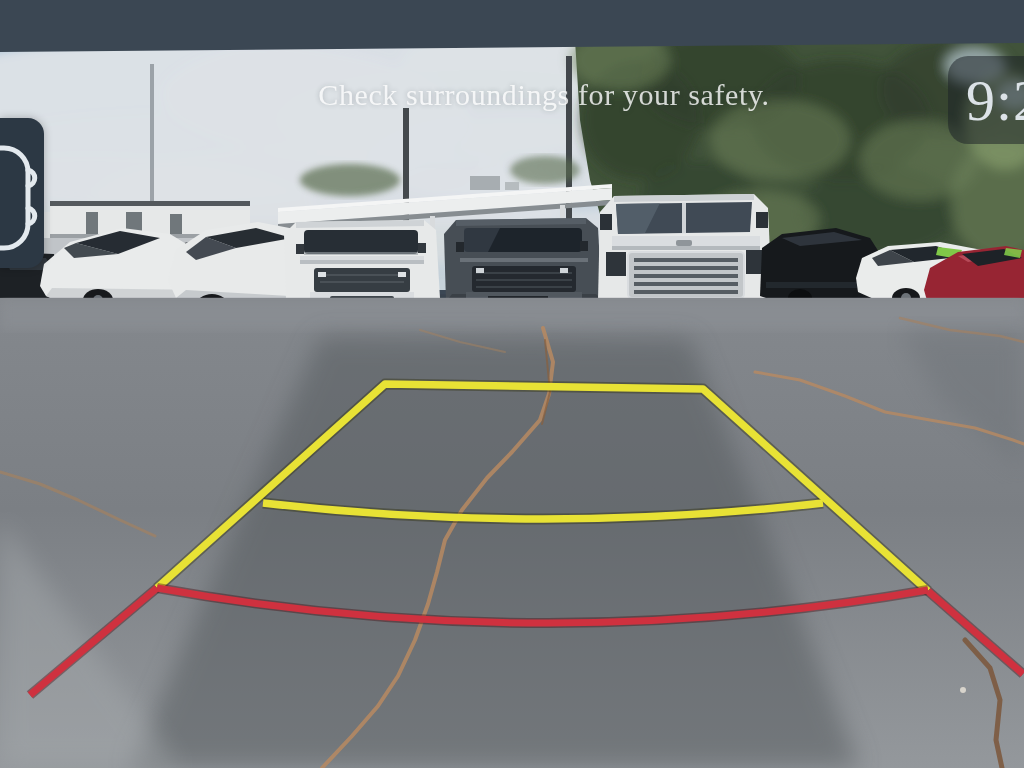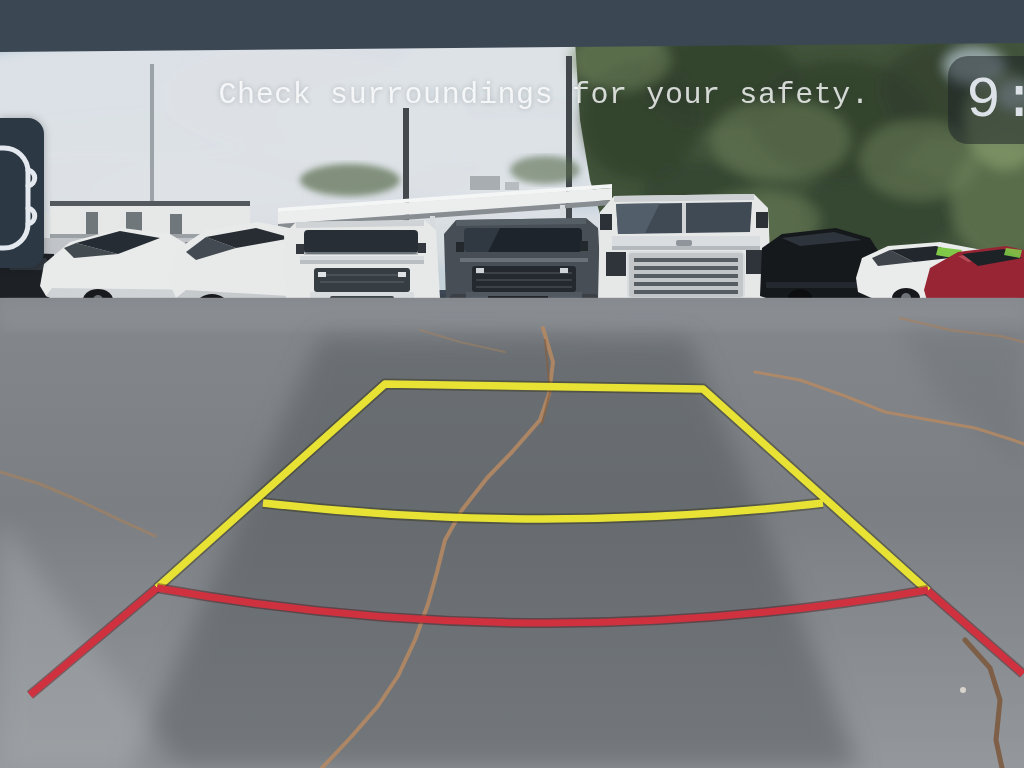--- a/index.html
+++ b/index.html
@@ -1,19 +1,19 @@
 <!DOCTYPE html>
 <html><head>
 <meta charset="utf-8">
 <style>
   html,body{margin:0;padding:0;background:#000;}
   #screen{
     position:relative;width:1024px;height:768px;overflow:hidden;
     background:#3b4754;
-    font-family:Liberation Mono, monospace;
+    font-family:Liberation Serif, serif;
     -webkit-user-select:none;user-select:none;
   }
   #scene{position:absolute;left:0;top:0;filter:blur(.5px) saturate(.96);}
   .warning{
     position:absolute;top:78px;left:0;right:0;box-sizing:border-box;
     padding-left:64px;text-align:center;
     font-size:30px;font-weight:300;letter-spacing:.6px;
     color:rgba(255,255,255,.80);
     text-shadow:0 0 5px rgba(40,50,60,.25);
   }

